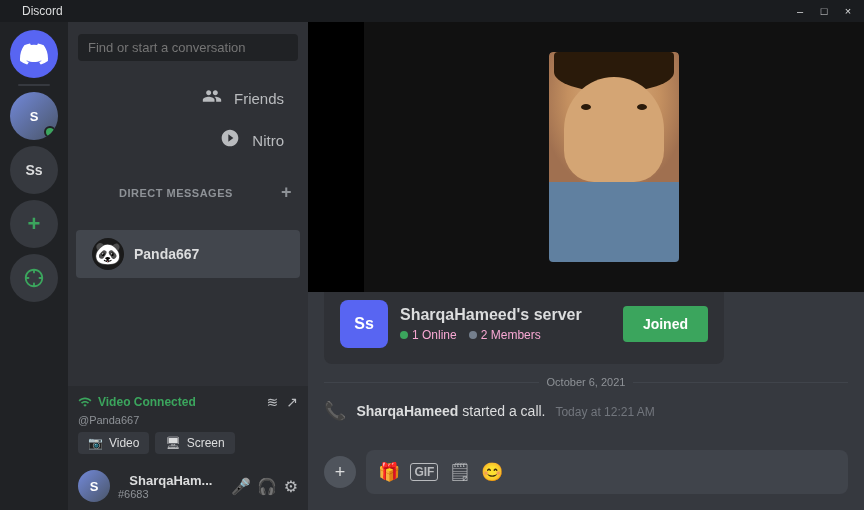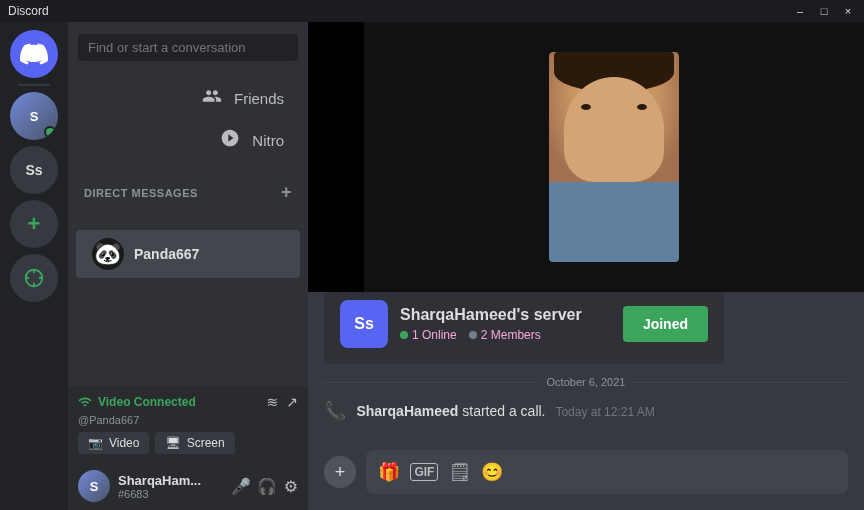--- a/index.html
+++ b/index.html
@@ -21,20 +21,21 @@
       display: flex;
       align-items: center;
       justify-content: space-between;
       padding: 0 8px;
       flex-shrink: 0;
     }
     .title-bar-left {
       display: flex;
       align-items: center;
       gap: 6px;
+      margin-left: 14px;
     }
     .title-bar-controls {
       display: flex;
       gap: 8px;
     }
     .title-bar-btn {
       font-size: 11px;
       color: #dcddde;
       cursor: pointer;
       width: 16px;
@@ -154,20 +155,21 @@
     .dm-section-header {
       display: flex;
       align-items: center;
       justify-content: space-between;
       padding: 16px 16px 20px;
       color: #8e9297;
       font-size: 11px;
       font-weight: 700;
       text-transform: uppercase;
       letter-spacing: 0.5px;
+      margin-left: 35px;
     }
     .dm-add-btn {
       cursor: pointer;
       font-size: 18px;
       color: #8e9297;
     }
     .dm-user-item {
       display: flex;
       align-items: center;
       gap: 10px;
@@ -256,20 +258,21 @@
       color: white;
       overflow: hidden;
     }
     .user-bar-info {
       flex: 1;
     }
     .user-bar-name {
       font-size: 13px;
       font-weight: 600;
       color: #dcddde;
+      text-align: center;
     }
     .user-bar-tag {
       font-size: 11px;
       color: #8e9297;
     }
     .user-bar-controls {
       display: flex;
       gap: 6px;
     }
     .user-bar-ctrl {

